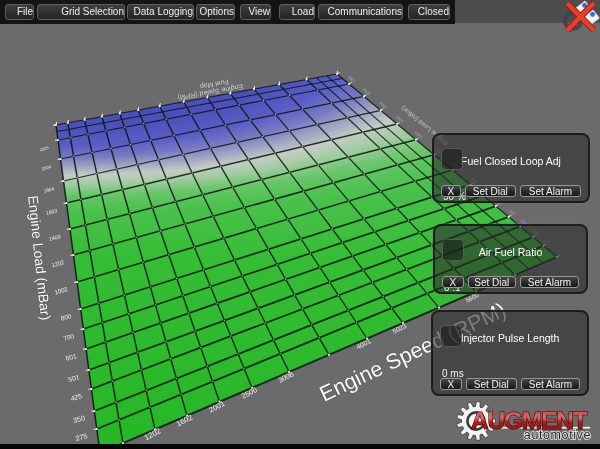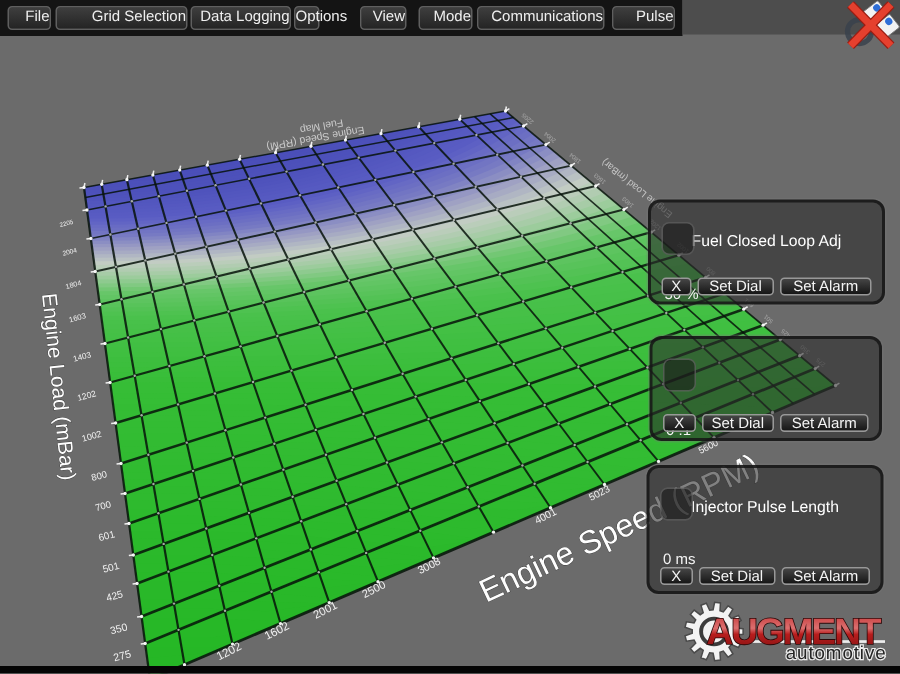--- a/index.html
+++ b/index.html
@@ -483,20 +483,21 @@
 <div class="pt">Fuel Closed Loop Adj</div>
 <div class="sw"></div>
 <div class="pv">50 %</div>
 <div class="br">
       <div class="bt" style="width:20px">X</div>
       <div class="bt" style="width:52px">Set Dial</div>
       <div class="bt" style="width:62px">Set Alarm</div>
     </div>
 </div>
 <div class="pn" style="left:433px;top:224px;width:155px;height:70px">
+<div class="pt">Air Fuel Ratio</div>
 <div class="sw"></div>
 <div class="pv">0 :1</div>
 <div class="br">
       <div class="bt" style="width:22px">X</div>
       <div class="bt" style="width:49px">Set Dial</div>
       <div class="bt" style="width:60px">Set Alarm</div>
     </div>
 </div>
 <div class="pn" style="left:431px;top:310px;width:158px;height:86px">
 <div class="pt">Injector Pulse Length</div>
@@ -521,25 +522,25 @@
     <circle cx="22.0" cy="23.0" r="8.6" fill="none" stroke="#3c3c3c" stroke-width="2.6"></circle>
 <rect x="36" y="28.8" width="100" height="1.8" fill="#ededed"></rect>
 <text x="17" y="31" font-family="Liberation Sans, sans-serif" font-size="24.5" font-weight="bold" letter-spacing="-1.2" fill="url(#rg)" stroke="#2a0808" stroke-width="1.1" style="paint-order:stroke">AUGMENT</text>
 <text x="137" y="41" text-anchor="end" font-family="Liberation Sans, sans-serif" font-size="12.5" letter-spacing="0.6" fill="#242424" stroke="#ececec" stroke-width="1.6" style="paint-order:stroke">automotive</text>
 </svg>
 <div id="bar"></div>
 <div id="bar2"></div>
 <div class="mb" style="left:5px;width:29px">File</div>
 <div class="mb" style="left:37px;width:88px">Grid Selection</div>
 <div class="mb" style="left:127px;width:67px">Data Logging</div>
-<div class="mb" style="left:196px;width:17px">Options</div>
+<div class="mb" style="left:196px;width:39px">Options</div>
 <div class="mb" style="left:240px;width:31px">View</div>
-<div class="mb" style="left:279px;width:36px">Mode</div>
+<div class="mb" style="left:279px;width:36px">Load</div>
 <div class="mb" style="left:318px;width:85px">Communications</div>
-<div class="mb" style="left:408px;width:42px">Pulse</div>
+<div class="mb" style="left:408px;width:42px">Closed</div>
 <svg width="38" height="33" viewBox="0 0 38 33" xmlns="http://www.w3.org/2000/svg" style="position:absolute;left:562px;top:0;opacity:0.995">
 <circle cx="11" cy="21" r="8" fill="none" stroke="#3a424c" stroke-width="3.5" stroke-opacity="0.85"></circle>
 <g transform="rotate(-38 21 9)">
       <rect x="14" y="3.5" width="14" height="11" rx="1" fill="#f3f3f3" stroke="#777" stroke-width="0.6"></rect>
       <circle cx="24.5" cy="7" r="2.4" fill="#2e6fd8"></circle>
     </g>
 <g transform="rotate(-38 29 18)">
       <rect x="22" y="12.5" width="14" height="11" rx="1" fill="#f3f3f3" stroke="#777" stroke-width="0.6"></rect>
       <circle cx="32.5" cy="16" r="2.4" fill="#2e6fd8"></circle>
     </g>

